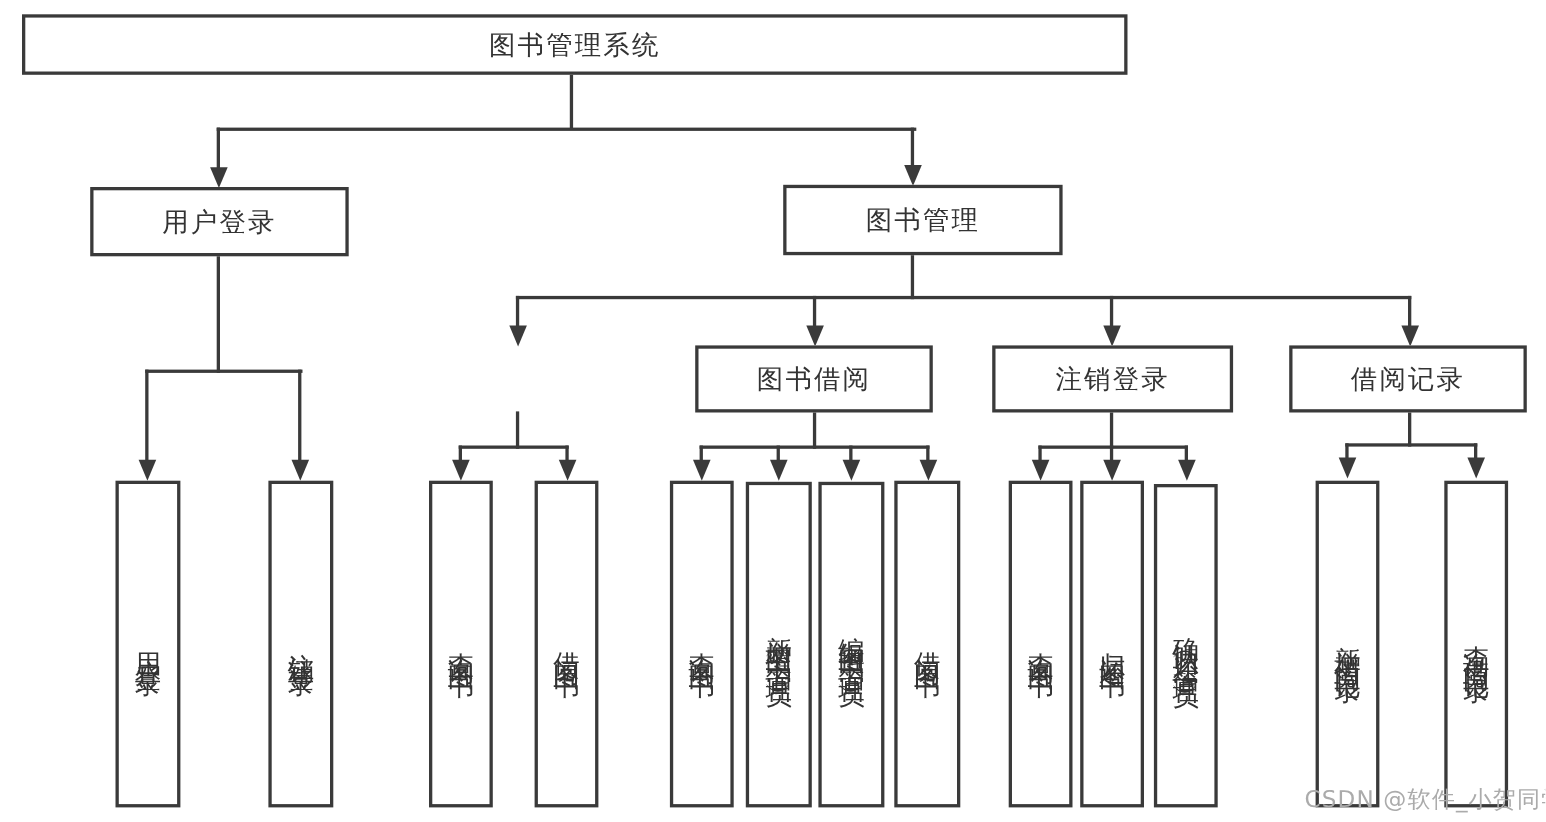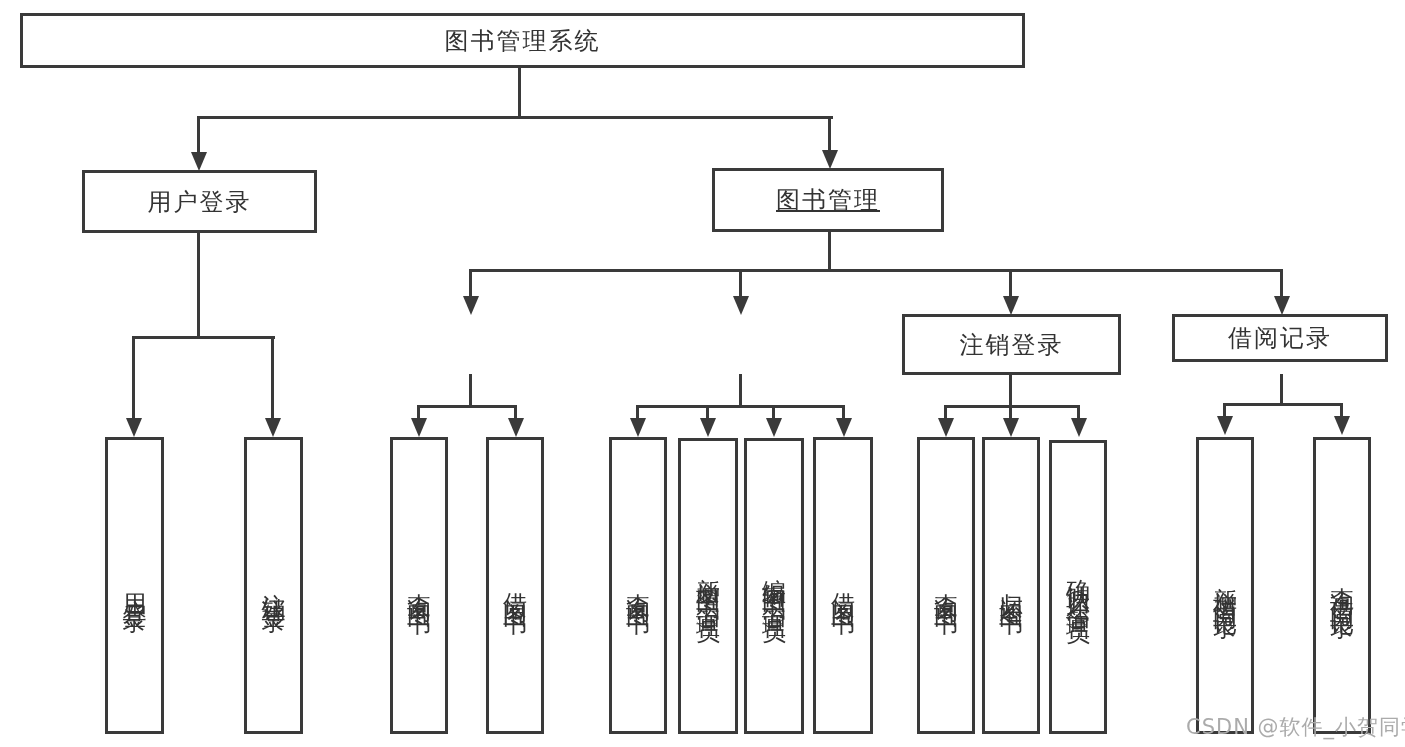--- a/index.html
+++ b/index.html
@@ -74,21 +74,21 @@
   <div class="line" style="left:518px; top:66px; width:3px; height:52px;"></div>
   <div class="line" style="left:197px; top:116px; width:636px; height:3px;"></div>
   <div class="line" style="left:197px; top:116px; width:3px; height:38px;"></div>
   <div class="line" style="left:828px; top:116px; width:3px; height:36px;"></div>
   <div class="arrow" style="left:191px; top:152px;"></div>
   <div class="arrow" style="left:822px; top:150px;"></div>
 
   <div class="box hbox" style="left:82px; top:170px; width:235px; height:63px;">
     <span>用户登录</span>
   </div>
-  <div class="box hbox" style="left:712px; top:168px; width:232px; height:64px;text-decoration:underline;">
+  <div class="box hbox" style="left:712px; top:168px; width:254px; height:64px;">
     <span>图书管理</span>
   </div>
 
   <div class="line" style="left:197px; top:232px; width:3px; height:107px;"></div>
   <div class="line" style="left:132px; top:336px; width:143px; height:3px;"></div>
   <div class="line" style="left:132px; top:336px; width:3px; height:85px;"></div>
   <div class="line" style="left:271px; top:336px; width:3px; height:85px;"></div>
   <div class="arrow" style="left:126px; top:418px;"></div>
   <div class="arrow" style="left:265px; top:418px;"></div>
 
@@ -96,24 +96,27 @@
   <div class="line" style="left:469px; top:269px; width:814px; height:3px;"></div>
   <div class="line" style="left:469px; top:269px; width:3px; height:29px;"></div>
   <div class="line" style="left:739px; top:269px; width:3px; height:29px;"></div>
   <div class="line" style="left:1009px; top:269px; width:3px; height:29px;"></div>
   <div class="line" style="left:1280px; top:269px; width:3px; height:29px;"></div>
   <div class="arrow" style="left:463px; top:296px;"></div>
   <div class="arrow" style="left:733px; top:296px;"></div>
   <div class="arrow" style="left:1003px; top:296px;"></div>
   <div class="arrow" style="left:1274px; top:296px;"></div>
 
+  <div class="box hbox" style="left:632px; top:314px; width:216px; height:61px;">
+    <span>图书借阅</span>
+  </div>
   <div class="box hbox" style="left:902px; top:314px; width:219px; height:61px;">
     <span>注销登录</span>
   </div>
-  <div class="box hbox" style="left:1172px; top:314px; width:216px; height:48px;">
+  <div class="box hbox" style="left:1172px; top:314px; width:216px; height:61px;">
     <span>借阅记录</span>
   </div>
 
   <div class="line" style="left:469px; top:374px; width:3px; height:34px;"></div>
   <div class="line" style="left:417px; top:405px; width:100px; height:3px;"></div>
   <div class="line" style="left:417px; top:405px; width:3px; height:16px;"></div>
   <div class="line" style="left:514px; top:405px; width:3px; height:16px;"></div>
   <div class="arrow" style="left:411px; top:418px;"></div>
   <div class="arrow" style="left:508px; top:418px;"></div>
 

